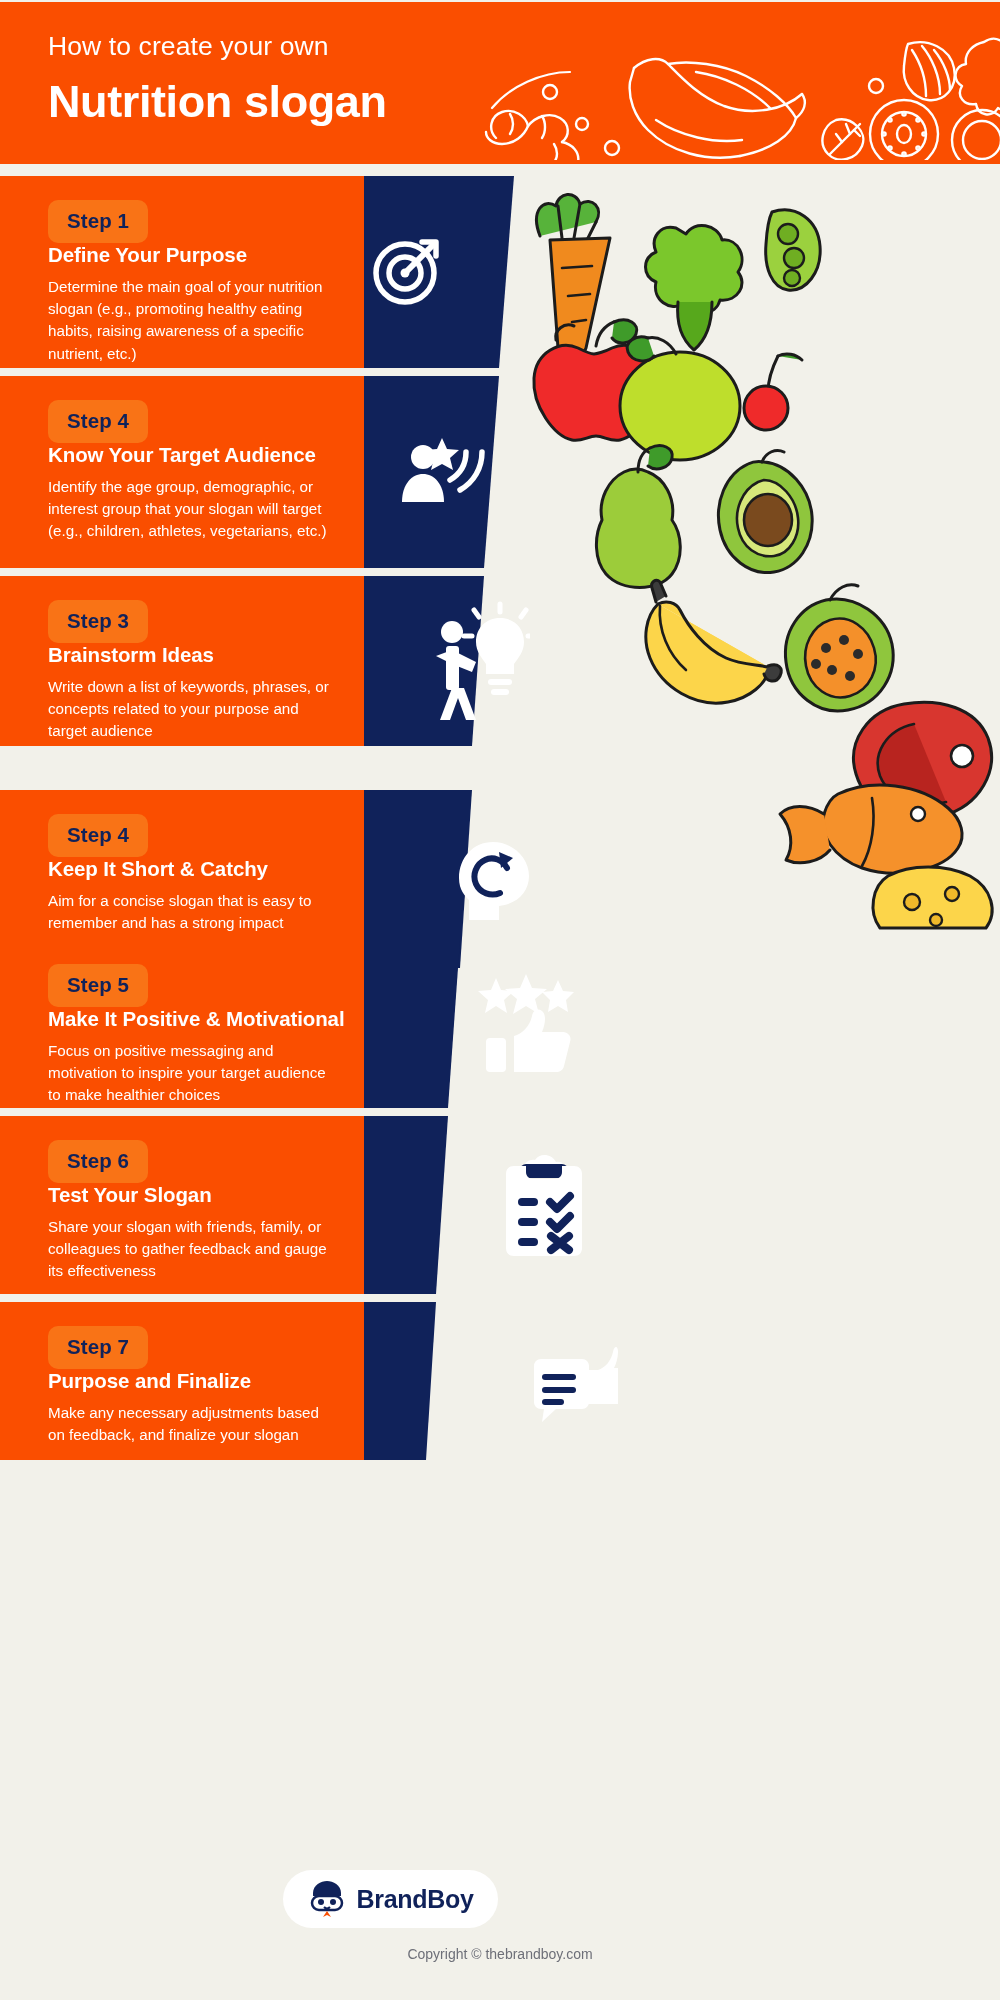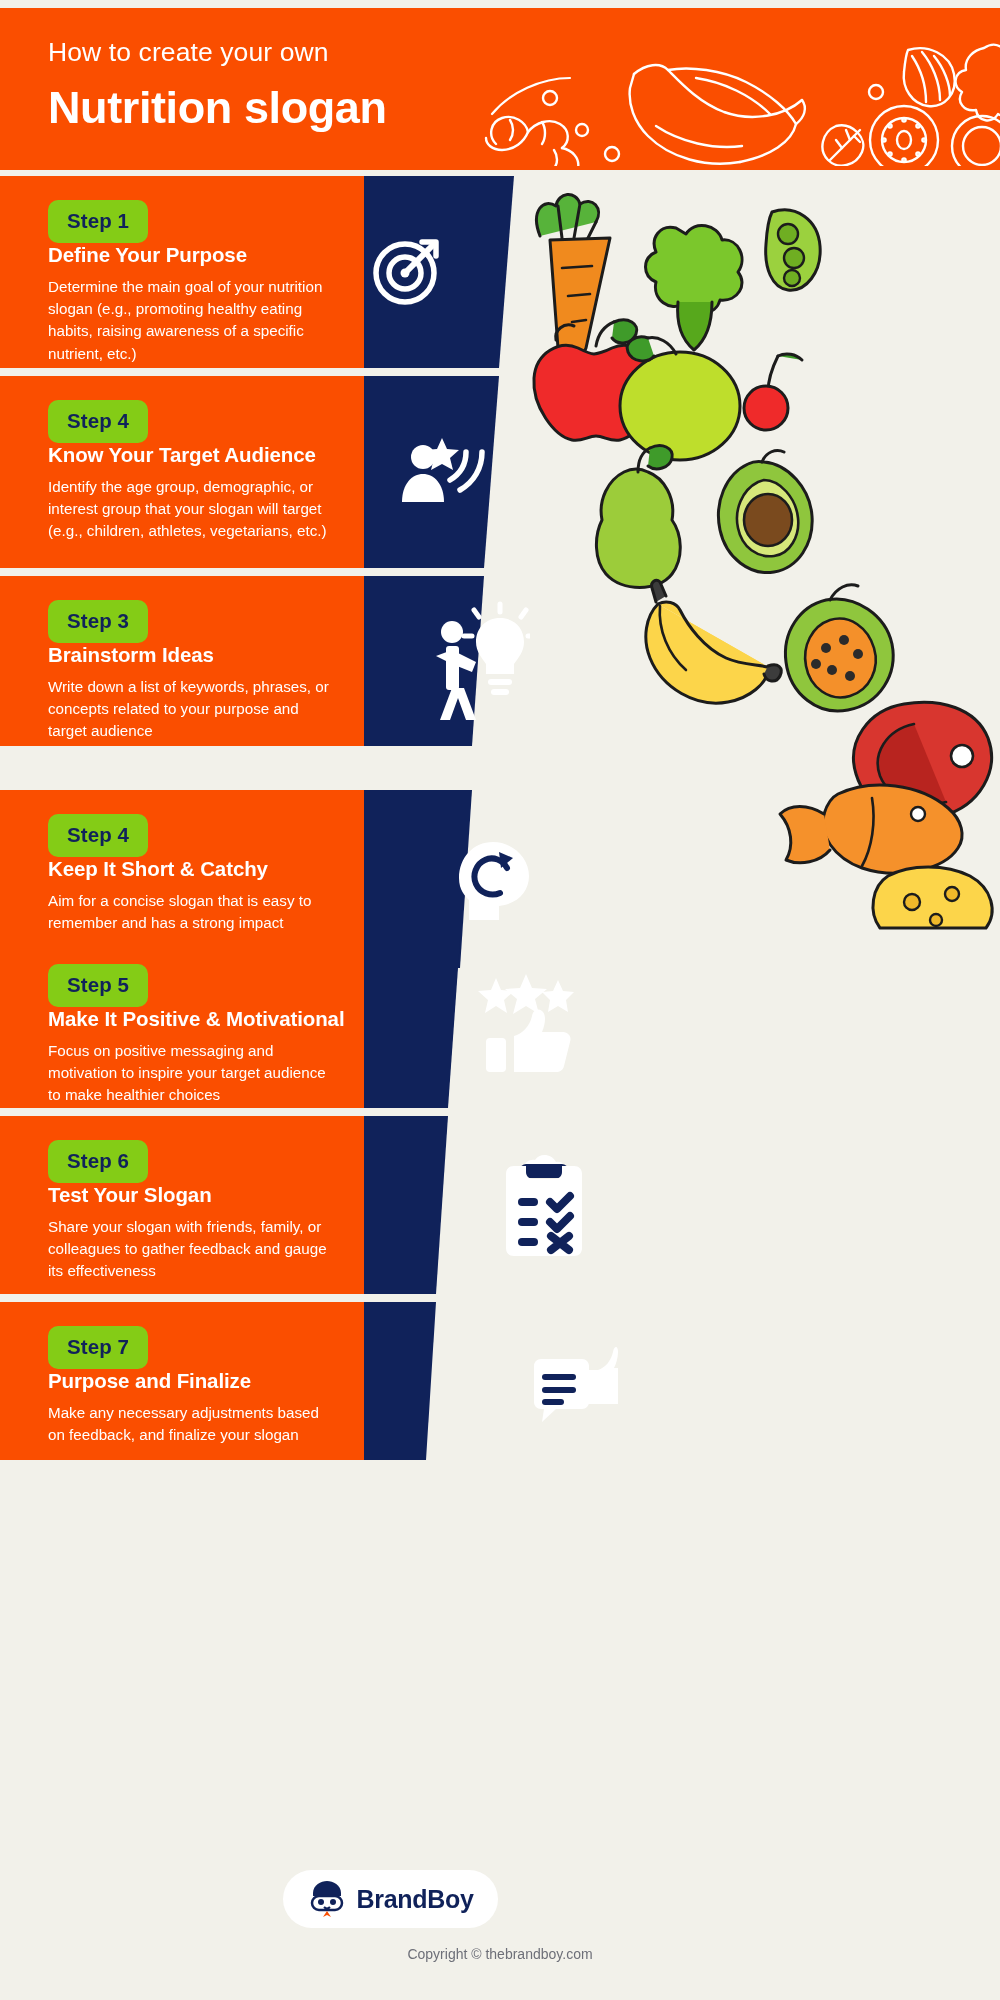--- a/index.html
+++ b/index.html
@@ -13,21 +13,21 @@
   #page {
     position: relative;
     width: 1000px;
     height: 2000px;
     background: #f2f1ea;
   }
 
   
   #header {
     position: absolute;
-    left: 0; top: 8px;
+    left: 0; top: 2px;
     width: 1000px;
     height: 162px;
     background: #fa4e00;
     overflow: hidden;
   }
   #header-text {
     position: absolute;
     left: 48px;
     top: 28px;
     width: 520px;
@@ -78,21 +78,21 @@
   .step-navy svg { display: block; width: 100%; height: 100%; }
   .step-inner {
     position: absolute;
     left: 48px;
     top: 24px;
     width: 300px;
     z-index: 3;
   }
   .badge {
     display: inline-block;
-    background: #84cc16;
+    background: #f97316;
     color: #10225a;
     font-size: 20.5px;
     font-weight: 700;
     letter-spacing: 0.1px;
     padding: 9px 19px 10px 19px;
     border-radius: 10px;
   }
   .step-title {
     color: #ffffff;
     font-size: 20.5px;

